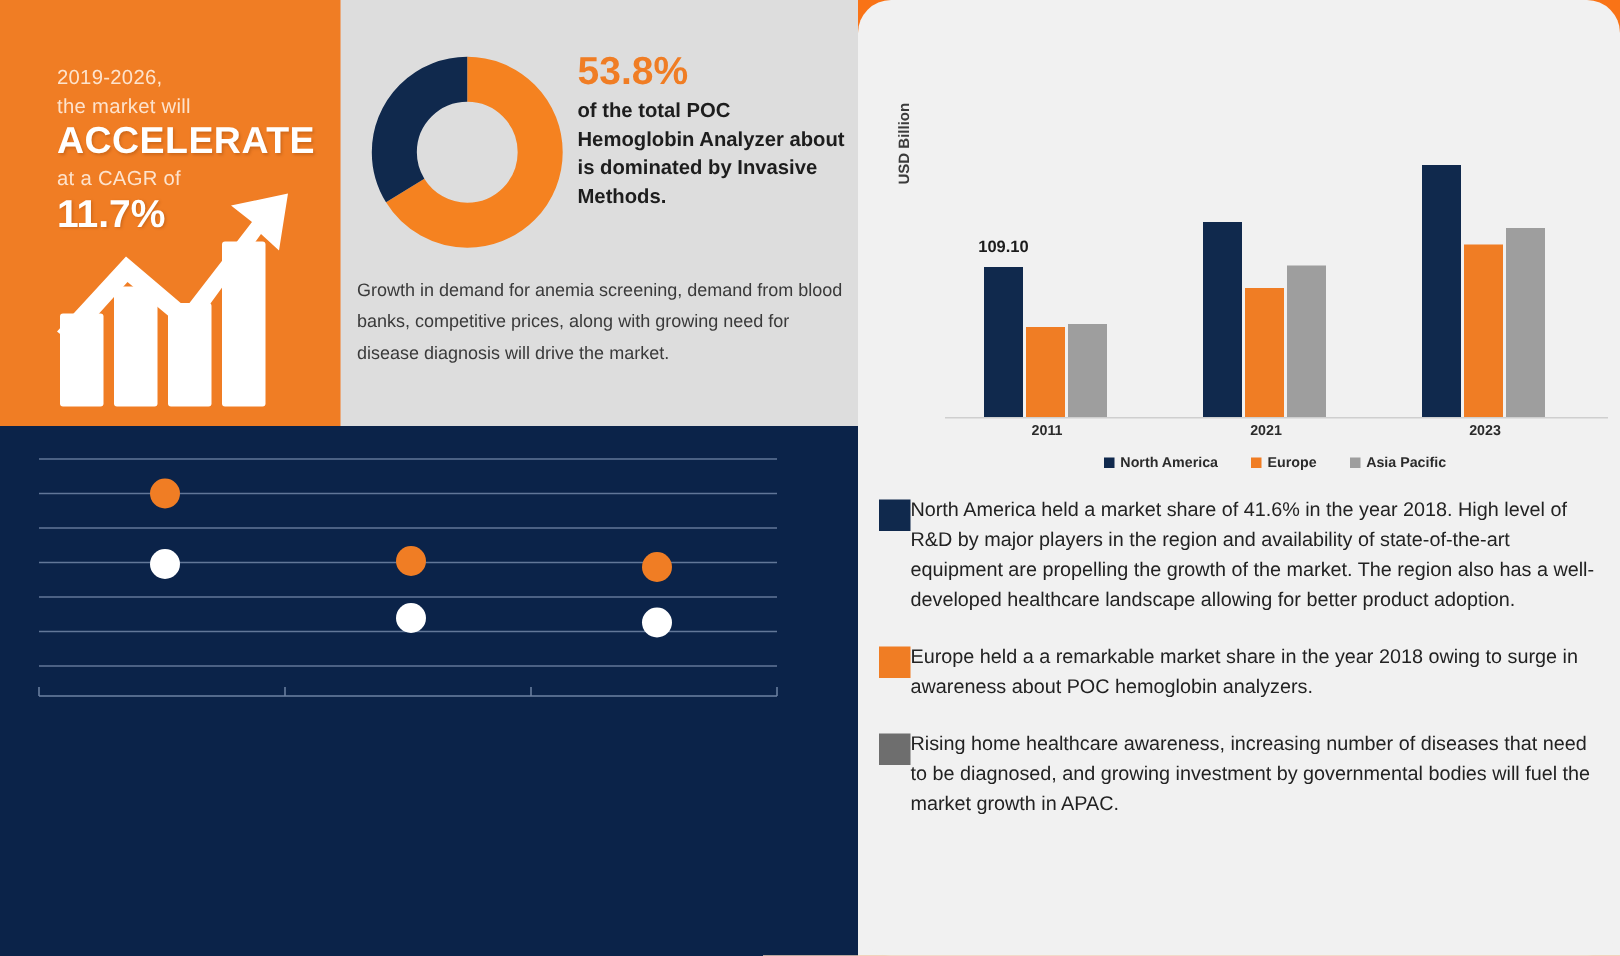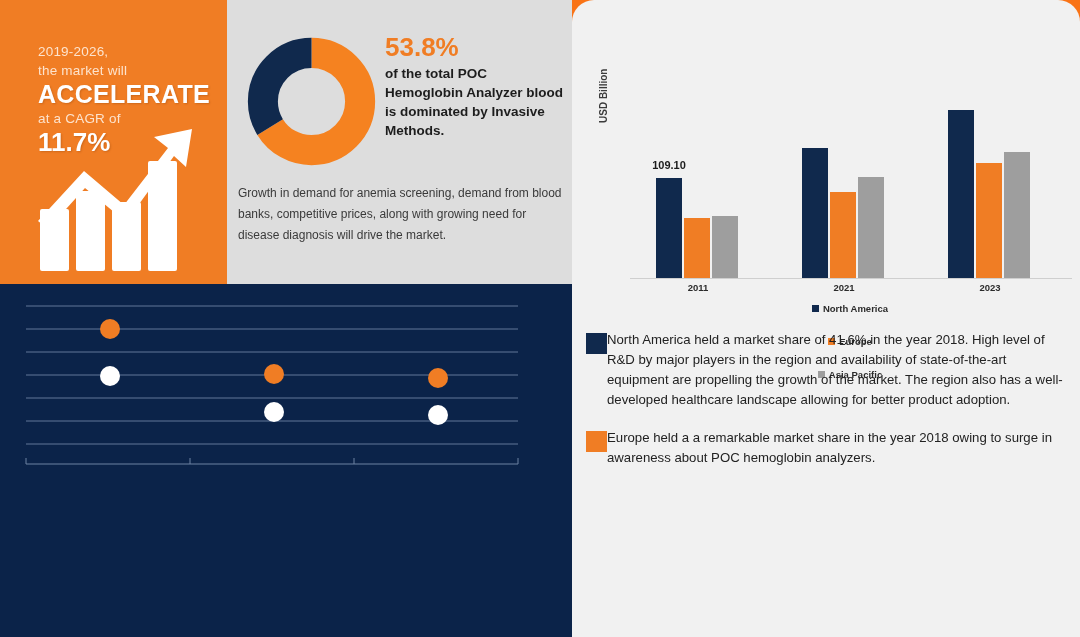--- a/index.html
+++ b/index.html
@@ -91,21 +91,21 @@
     position: absolute; font-size: 9.5px; font-weight: bold; color: #2b2b2b;
     transform: translateX(-50%);
   }
   .bc-datalabel {
     position: absolute; font-size: 11px; font-weight: bold; color: #1c1c1c;
     transform: translateX(-50%);
   }
   .bc-legend {
     position: absolute; left: 28px; top: 208px; width: 440px;
     display: flex; justify-content: center; align-items: center; gap: 22px;
-    font-size: 9.5px; font-weight: bold; color: #2b2b2b; flex-direction: column;
+    font-size: 9.5px; font-weight: bold; color: #2b2b2b;
   }
   .bc-legend .li { display: inline-flex; align-items: center; gap: 4px; }
   .sq-sw { width: 7px; height: 7px; display: inline-block; }
 
   .right-bullets { position: absolute; left: 14px; top: 330px; width: 480px; }
   .rb-item { display: flex; margin-bottom: 18px; }
   .rb-sq { flex: 0 0 auto; width: 21px; height: 21px; margin-top: 3px; }
   .rb-txt { flex: 1 1 auto; font-size: 13.2px; color: #222222; line-height: 20px; }
 </style>
 </head>
@@ -131,21 +131,21 @@
     <div class="acc-cagr">11.7%</div>
   </div>
 
   <div class="panel-donut">
     <svg class="donut-wrap" width="143" height="143" viewBox="0 0 100 100">
 
       <circle cx="50" cy="50" r="34" fill="none" stroke="#f58220" stroke-width="21" stroke-dasharray="141.2 72.4" transform="rotate(-90 50 50)"></circle>
       <circle cx="50" cy="50" r="34" fill="none" stroke="#10294d" stroke-width="21" stroke-dasharray="72.4 141.2" stroke-dashoffset="-141.2" transform="rotate(-90 50 50)"></circle>
     </svg>
     <div class="stat-pct">53.8%</div>
-    <div class="stat-desc">of the total POC Hemoglobin Analyzer blood is dominated by Invasive Methods.</div>
+    <div class="stat-desc">of the total POC Hemoglobin Analyzer about is dominated by Invasive Methods.</div>
     <div class="growth-text">Growth in demand for anemia screening, demand from blood banks, competitive prices, along with growing need for disease diagnosis will drive the market.</div>
   </div>
 
   <div class="panel-navy">
 
     <svg class="dotplot" viewBox="0 0 572 215" preserveAspectRatio="none">
       <g stroke="#7f93b3" stroke-width="1" opacity=".75">
         <line x1="26" y1="22" x2="518" y2="22"></line>
         <line x1="26" y1="45" x2="518" y2="45"></line>
         <line x1="26" y1="68" x2="518" y2="68"></line>
@@ -227,16 +227,20 @@
 
     <div class="right-bullets">
       <div class="rb-item">
         <span class="rb-sq" style="background:#10294d;"></span>
         <span class="rb-txt">North America held a market share of 41.6% in the year 2018. High level of R&amp;D by major players in the region and availability of state-of-the-art equipment are propelling the growth of the market. The region also has a well-developed healthcare landscape allowing for better product adoption.</span>
       </div>
       <div class="rb-item">
         <span class="rb-sq" style="background:#f07d24;"></span>
         <span class="rb-txt">Europe held a a remarkable market share in the year 2018 owing to surge in awareness about POC hemoglobin analyzers.</span>
       </div>
+      <div class="rb-item">
+        <span class="rb-sq" style="background:#6e6e6e;"></span>
+        <span class="rb-txt">Rising home healthcare awareness, increasing number of diseases that need to be diagnosed, and growing investment by governmental bodies will fuel the market growth in APAC.</span>
+      </div>
     </div>
 
   </div>
 </div>
 
 </body></html>

